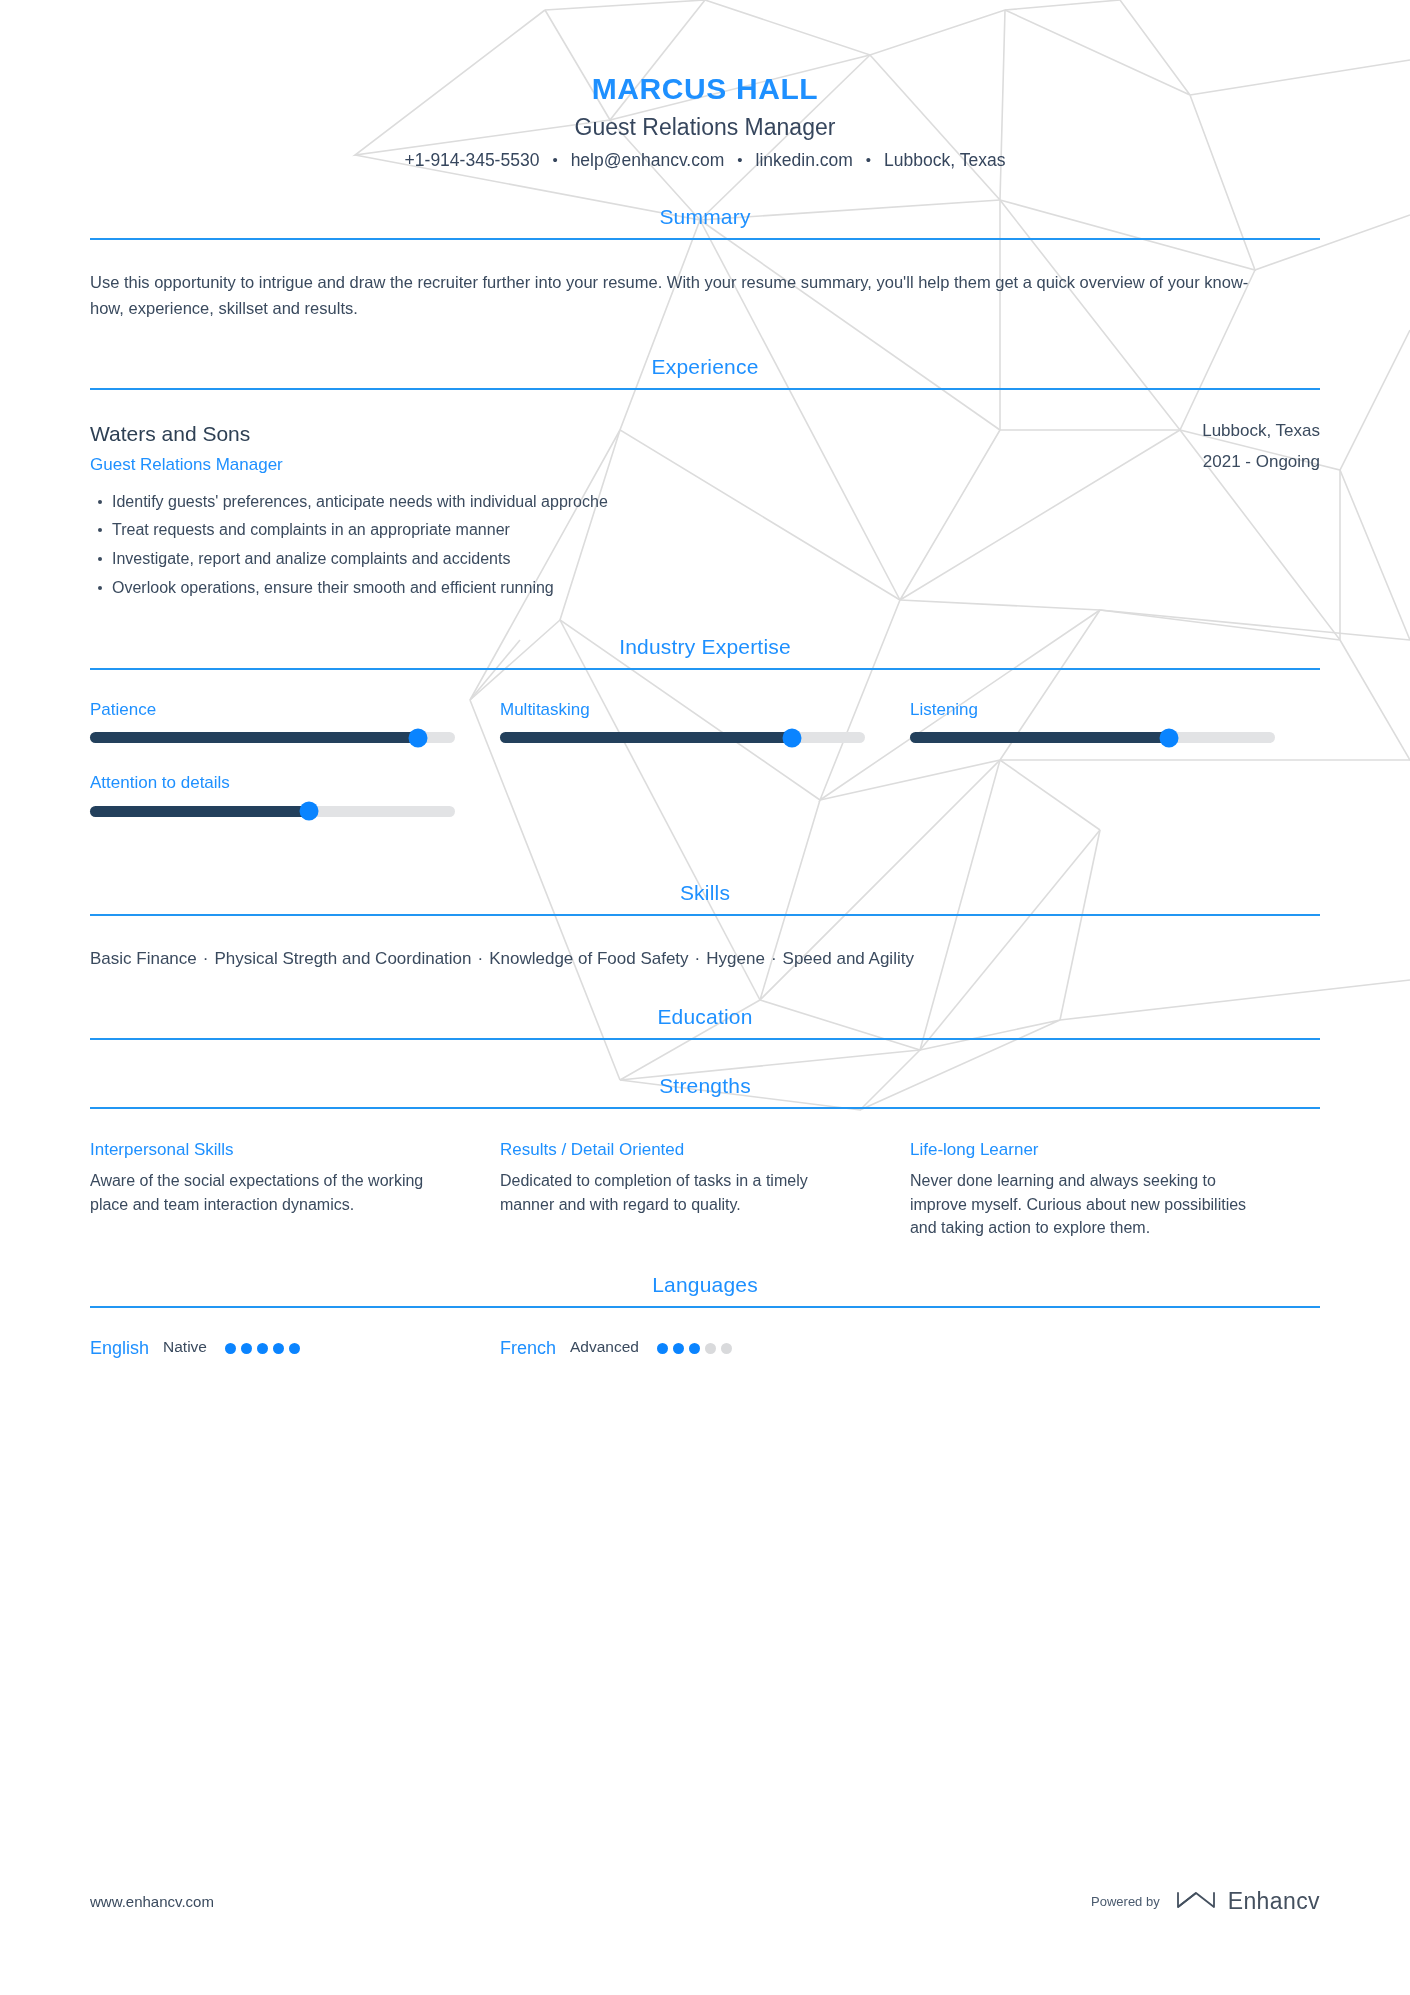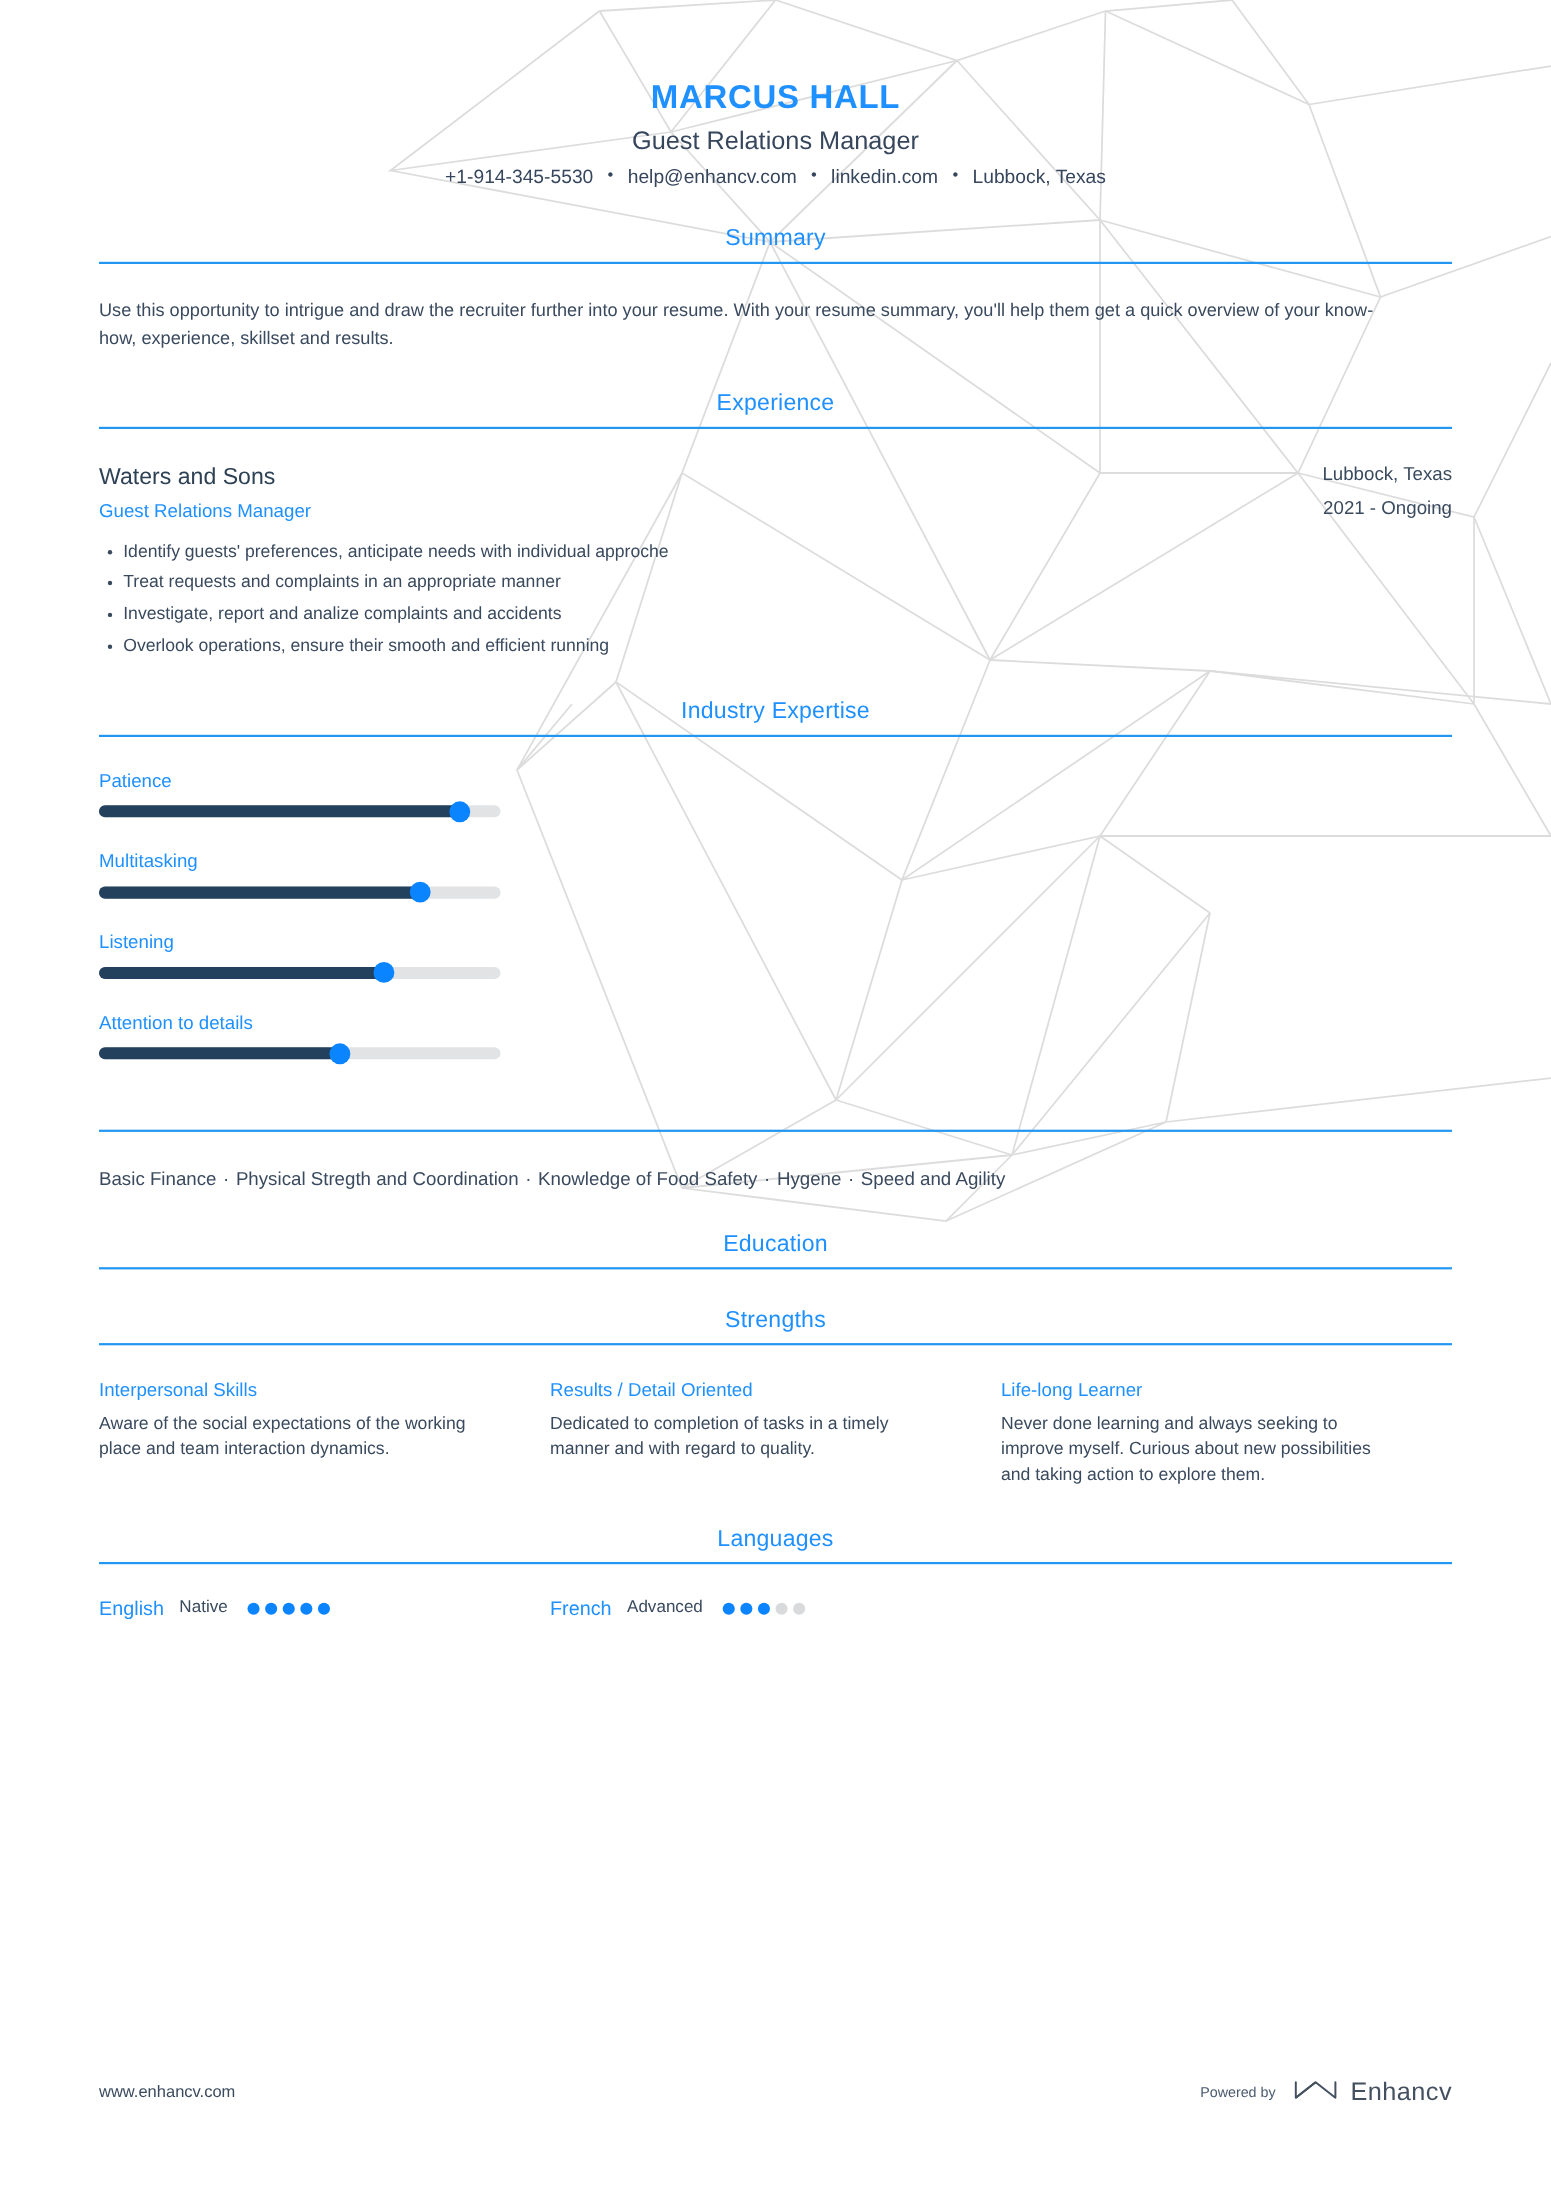--- a/index.html
+++ b/index.html
@@ -139,21 +139,20 @@
     top: 10px;
     width: 4px; height: 4px;
     border-radius: 50%;
     background: #3a4a5e;
   }
 
   
   .slider-grid {
     display: flex;
     flex-wrap: wrap;
-    flex-direction: column;
   }
   .slider-cell {
     width: 33.333%;
     padding-right: 45px;
     margin-bottom: 30px;
   }
   .slider-label {
     font-size: 17px;
     color: #1e90ff;
     margin-bottom: 12px;
@@ -429,20 +428,21 @@
             <div class="slider-track">
               <div class="slider-fill" style="width: 60%;"></div>
               <div class="slider-knob" style="left: 60%;"></div>
             </div>
           </div>
         </div>
     </div>
   </div>
 
   <div class="section">
+    <div class="section-title">Skills</div>
     <div class="section-rule"></div>
     <div class="section-body">
       <div class="skills-line" id="skills-line"><span>Basic Finance</span><span class="skill-dot">·</span><span>Physical Stregth and Coordination</span><span class="skill-dot">·</span><span>Knowledge of Food Safety</span><span class="skill-dot">·</span><span>Hygene</span><span class="skill-dot">·</span><span>Speed and Agility</span></div>
     </div>
   </div>
 
   <div class="section">
     <div class="section-title">Education</div>
     <div class="section-rule"></div>
   </div>

